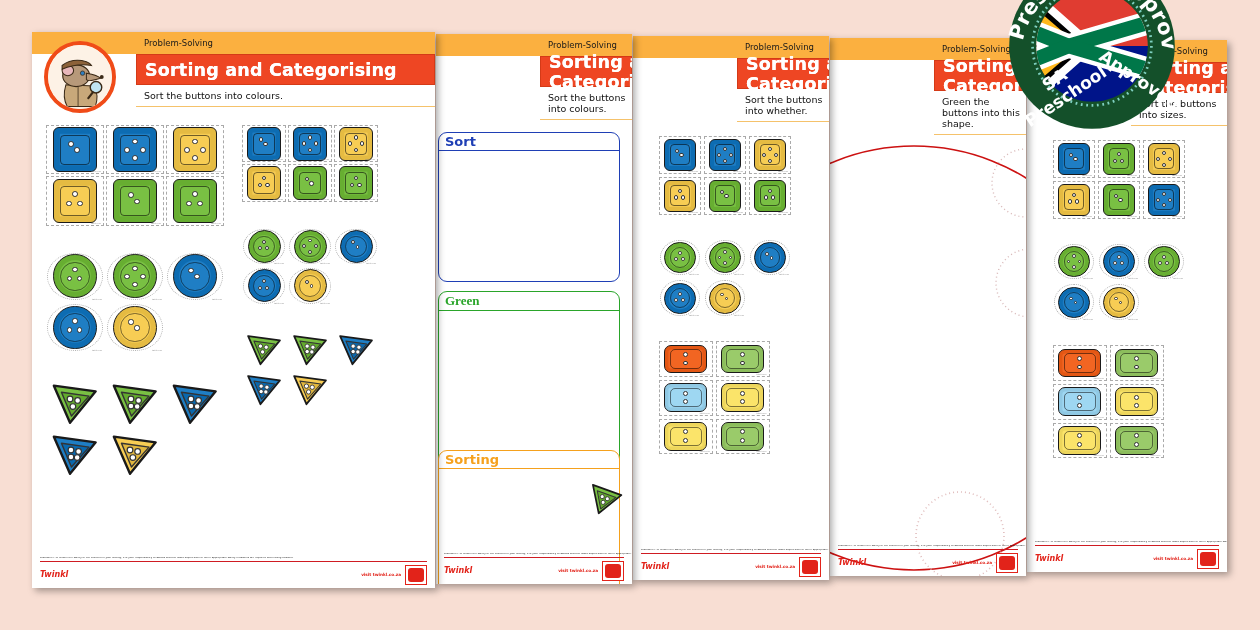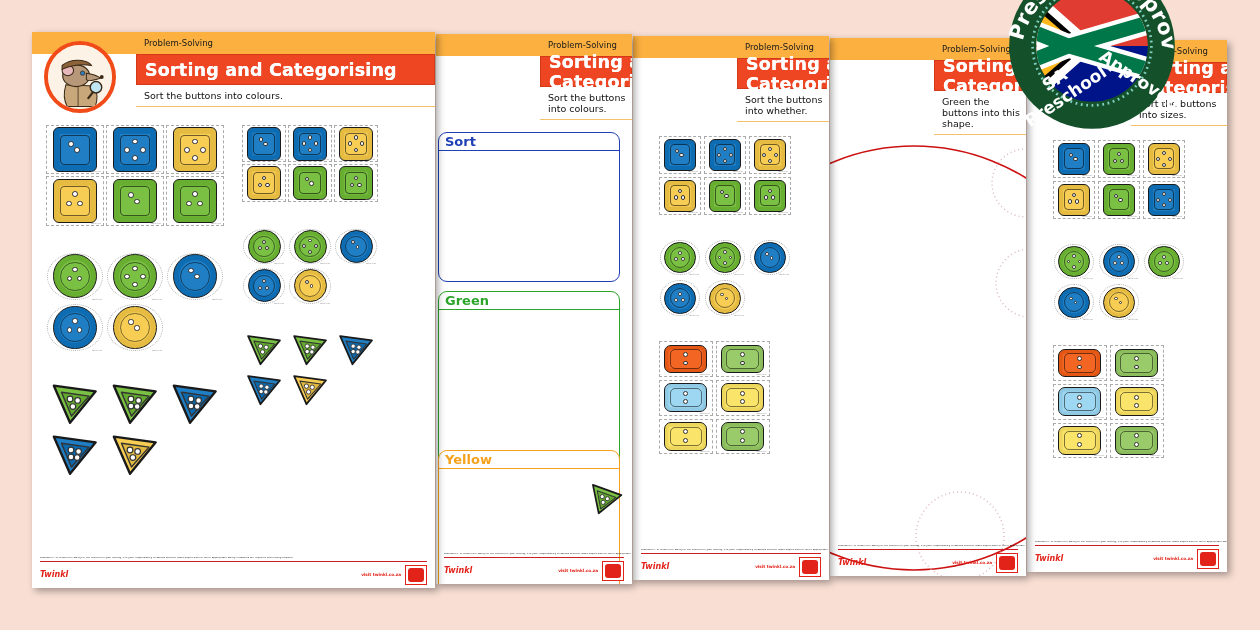--- a/index.html
+++ b/index.html
@@ -532,26 +532,26 @@
         <div class="hdr-sub-wrap">
           <div class="hdr-sub">Sort the buttons into colours.</div>
         </div>
       </div>
       <div style="position: relative; padding: 8px 0px 0px; height: 550px;">
         <div style="position: relative; padding: 4px 6px;">
           <div class="sortbox" style="position: absolute; left: 2px; top: 4px; width: 182px; height: 150px; border: 1.5px solid rgb(31, 63, 181);">
             <div class="lbl" style="color: rgb(31, 63, 181);">Sort</div>
             <div class="rule" style="background: rgb(31, 63, 181);"></div>
           </div>
-          <div class="sortbox" style="position: absolute; left: 2px; top: 163px; width: 182px; height: 194px; border: 1.5px solid rgb(42, 165, 42);">
+          <div class="sortbox" style="position: absolute; left: 2px; top: 163px; width: 182px; height: 194px; border: 1.5px solid rgb(42, 165, 42); font-family: Liberation Serif, serif;">
             <div class="lbl" style="color: rgb(42, 165, 42);">Green</div>
             <div class="rule" style="background: rgb(42, 165, 42);"></div>
           </div>
           <div class="sortbox" style="position: absolute; left: 2px; top: 322px; width: 182px; height: 148px; border: 1.5px solid rgb(245, 161, 29);">
-            <div class="lbl" style="color: rgb(245, 161, 29);">Yellow</div>
+            <div class="lbl" style="color: rgb(245, 161, 29);">Sorting</div>
             <div class="rule" style="background: rgb(245, 161, 29);"></div>
           </div>
           <div style="position: absolute; left: 152px; top: 355px; transform: rotate(12deg);">
             <div class="btn-tri" style="width: 34px; height: 34px;"><svg width="34" height="34" viewBox="0 0 100 100">
                 <path d="M6 14 L94 26 L40 92 Z" fill="#79c043" stroke="#1a1a1a" stroke-width="5" stroke-linejoin="round"></path>
                 <path d="M22 28 L80 36 L43 78 Z" fill="#63aa2d" stroke="#333" stroke-width="3" stroke-linejoin="round"></path>
                 <circle cx="40" cy="42" r="6" fill="#fff" stroke="#333" stroke-width="2.5"></circle>
                 <circle cx="56" cy="45" r="6" fill="#fff" stroke="#333" stroke-width="2.5"></circle>
                 <circle cx="46" cy="58" r="6" fill="#fff" stroke="#333" stroke-width="2.5"></circle>
               </svg></div>

